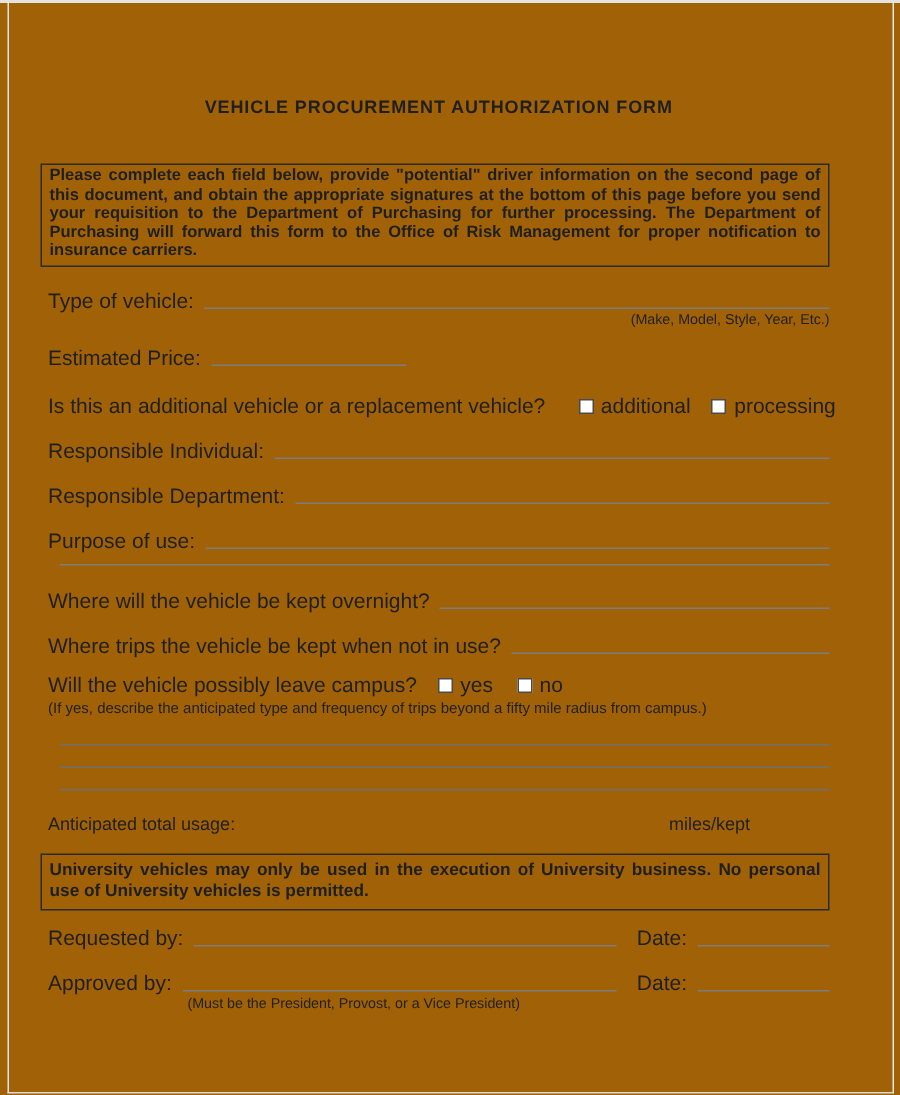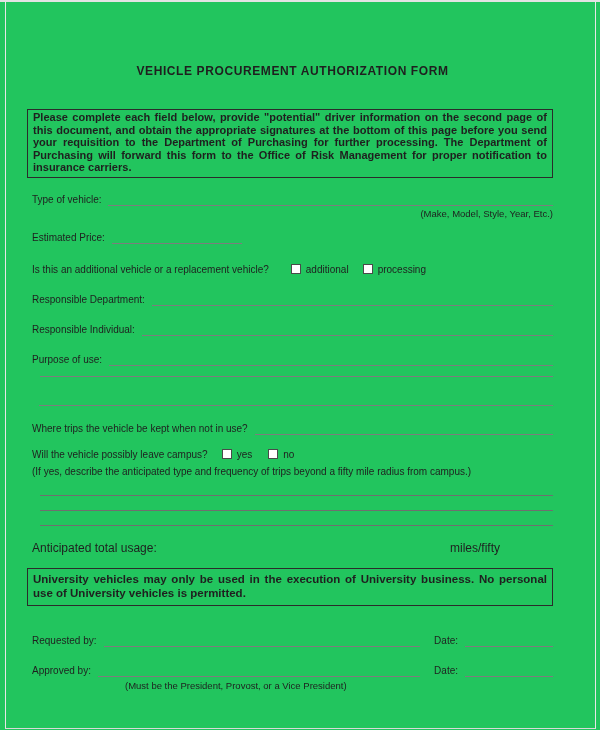--- a/index.html
+++ b/index.html
@@ -1,34 +1,34 @@
 <!DOCTYPE html>
 <html><head>
 <meta charset="utf-8">
 <style>
   html,body { margin:0; padding:0; background:#fff; }
   .page {
-    position:relative; width:600px; height:730px; background:#22c55e;
+    position:relative; width:600px; height:730px; background:#a16207;
     font-family:"Liberation Sans","DejaVu Sans",sans-serif; color:#1f1f1f;
     overflow:hidden;
   }
   .frame-top { position:absolute; top:0; left:0; right:0; height:2px; background:#e3e3e3; }
   .frame { position:absolute; top:1px; left:5px; right:4px; bottom:1px;
     border-left:1px solid #e6e6e6; border-right:1px solid #e6e6e6; border-bottom:1px solid #d9d9d9; pointer-events:none; }
   .content { position:absolute; left:32px; top:0; width:521px; }
 
   .title { margin-top:64px; text-align:center; font-size:12px; font-weight:bold; letter-spacing:0.6px; line-height:15px; }
 
   .inst-box {
     margin-top:30px; margin-left:-5px; padding:1px 5px 3px 5px;
     border:1px solid #2b2b2b; font-size:11px; font-weight:bold;
     line-height:12.5px; text-align:justify;
   }
 
-  .row { display:flex; align-items:center; font-size:10px; line-height:14px; }
+  .row { display:flex; align-items:center; font-size:14px; line-height:14px; }
   .lbl { white-space:nowrap; }
   .fill { flex:1 1 auto; border-bottom:1px solid #7d7d7d; margin-left:7px; height:12px; min-width:0; }
   .fill.w130 { flex:0 0 130px; }
   .fill.date { flex:0 0 88px; }
   .date-lbl { margin-left:14px; white-space:nowrap; }
 
   .hint { margin-top:1px; margin-left:105px; width:416px; text-align:right; font-size:9.5px; line-height:11px; }
 
   .opt { margin-left:22px; white-space:nowrap; }
   .opt.second { margin-left:14px; }
@@ -53,21 +53,21 @@
   .usage-row { margin-top:15px; display:flex; align-items:baseline; font-size:12px; line-height:14px; }
   .usage-spacer { flex:1 1 auto; }
   .usage-unit { margin-right:53px; white-space:nowrap; }
 
   .policy-box {
     margin-top:13px; margin-left:-5px; padding:3px 5px 4px 5px;
     border:1px solid #2b2b2b; font-size:11.5px; font-weight:bold;
     line-height:14.5px; text-align:justify;
   }
 
-  .mt-req { margin-top:28px; }
+  .mt-req { margin-top:11px; }
   .mt-app { margin-top:16px; }
   .sig-note { margin-top:2px; margin-left:93px; width:282px; text-align:left; font-size:9.5px; line-height:11px; }
 </style>
 </head>
 <body>
 
 <div class="page">
   <div class="frame-top"></div>
   <div class="frame"></div>
 
@@ -91,37 +91,38 @@
     <div class="row mt-q">
       <span class="lbl">Is this an additional vehicle or a replacement vehicle?</span>
       <span class="opt">
         <span class="cb"></span><span>additional</span>
       </span>
       <span class="opt second">
         <span class="cb"></span><span>processing</span>
       </span>
     </div>
 
-    <div class="row mt-dept">
-      <span class="lbl">Responsible Department:</span>
+    <div class="row mt-indiv">
+      <span class="lbl">Responsible Individual:</span>
       <span class="fill"></span>
     </div>
 
-    <div class="row mt-indiv">
-      <span class="lbl">Responsible Individual:</span>
+    <div class="row mt-dept">
+      <span class="lbl">Responsible Department:</span>
       <span class="fill"></span>
     </div>
 
     <div class="row mt-purpose">
       <span class="lbl">Purpose of use:</span>
       <span class="fill"></span>
     </div>
     <div class="cont-line"></div>
 
     <div class="row mt-overnight">
+      <span class="lbl">Where will the vehicle be kept overnight?</span>
       <span class="fill"></span>
     </div>
 
     <div class="row mt-notinuse">
       <span class="lbl">Where trips the vehicle be kept when not in use?</span>
       <span class="fill"></span>
     </div>
 
     <div class="row mt-campus">
       <span class="lbl">Will the vehicle possibly leave campus?</span>
@@ -134,21 +135,21 @@
     </div>
     <div class="note">(If yes, describe the anticipated type and frequency of trips beyond a fifty mile radius from campus.)</div>
 
     <div class="blank-line bl1"></div>
     <div class="blank-line bl2"></div>
     <div class="blank-line bl3"></div>
 
     <div class="usage-row">
       <span class="lbl">Anticipated total usage:</span>
       <span class="usage-spacer"></span>
-      <span class="usage-unit">miles/fifty</span>
+      <span class="usage-unit">miles/kept</span>
     </div>
 
     <div class="policy-box">University vehicles may only be used in the execution of University business.  No personal use of University vehicles is permitted.</div>
 
     <div class="row mt-req">
       <span class="lbl">Requested by:</span>
       <span class="fill"></span>
       <span class="date-lbl">Date:</span>
       <span class="fill date"></span>
     </div>

